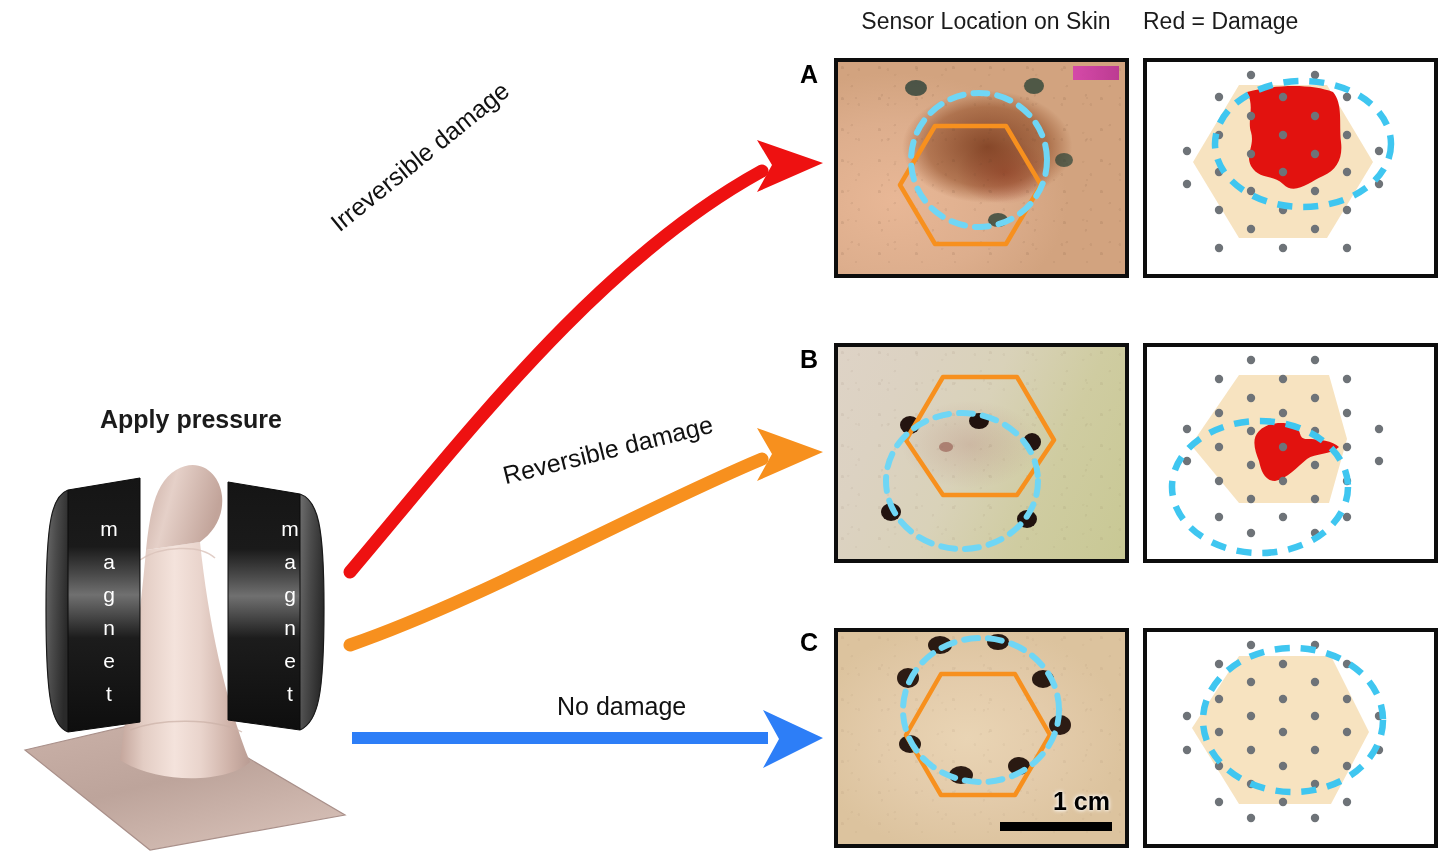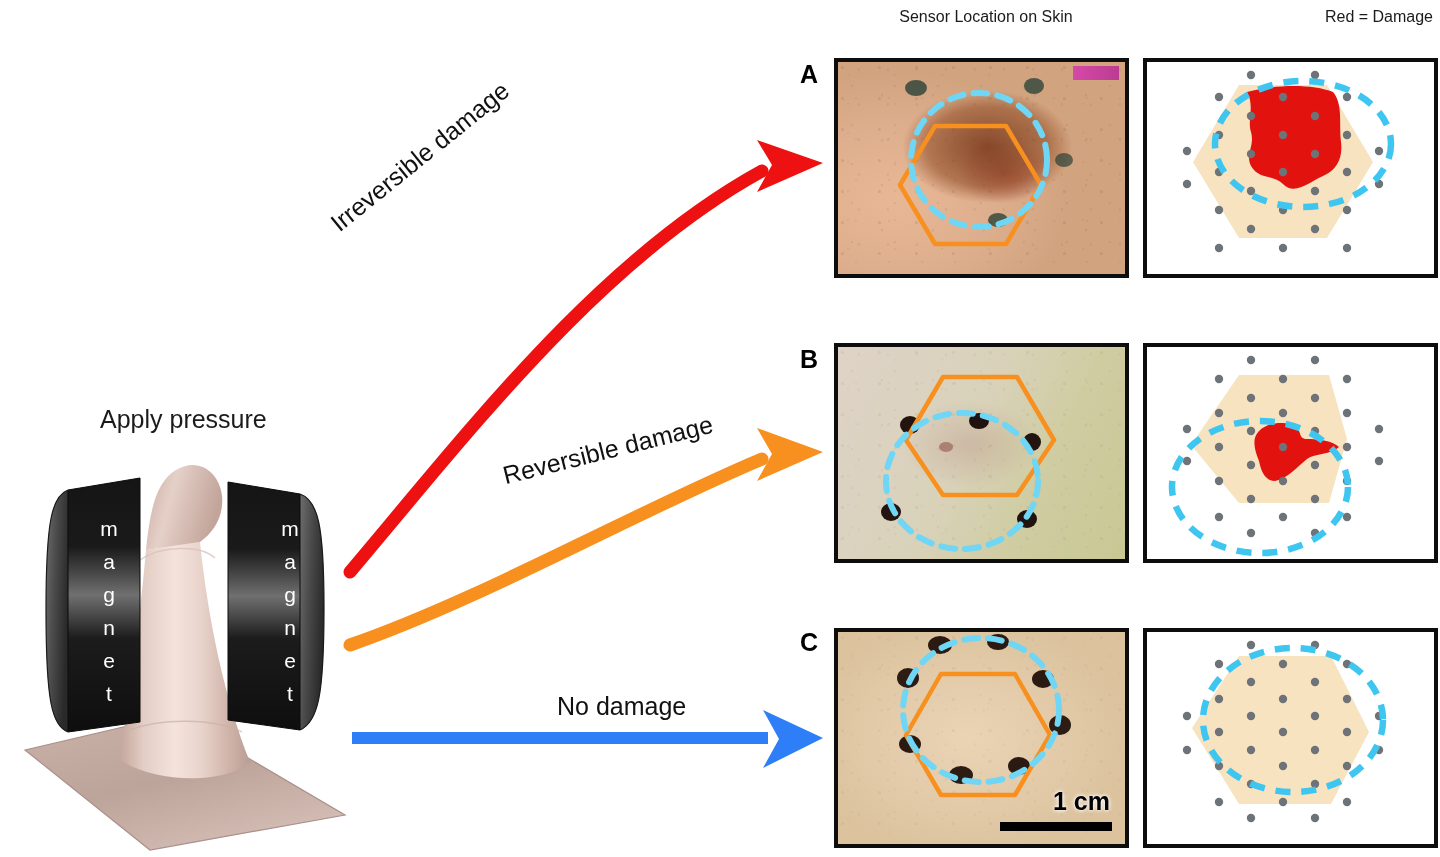--- a/index.html
+++ b/index.html
@@ -1,23 +1,23 @@
 <!DOCTYPE html>
 <html><head>
 <meta charset="utf-8">
 <style>
   html,body{margin:0;padding:0;background:#ffffff;}
   body{width:1440px;height:857px;position:relative;overflow:hidden;
        font-family:"Liberation Sans",sans-serif;color:#1a1a1a;}
   .fig{position:absolute;inset:0;}
 
   
-  .col-head{position:absolute;font-size:16px;color:#1b1b1b;white-space:nowrap;}
+  .col-head{position:absolute;font-size:23px;color:#1b1b1b;white-space:nowrap;}
   #head-sensor{left:832px;top:8px;width:308px;text-align:center;}
-  #head-red{left:1143px;top:8px;width:290px;text-align:right;}
+  #head-red{left:1143px;top:8px;width:290px;text-align:left;}
 
   
   .panel-letter{position:absolute;font-size:25px;font-weight:bold;color:#000;}
 
   
   .photo-frame{position:absolute;border:4px solid #0d0d0d;overflow:hidden;background:#d8c4a6;}
   .schem-frame{position:absolute;border:4px solid #0d0d0d;overflow:hidden;background:#fff;}
 
   .skin{position:absolute;inset:0;}
 
@@ -48,21 +48,21 @@
      background:linear-gradient(90deg,#d63ab0,#b92a96);opacity:.85;
      filter:blur(.6px);}
 
   .scalebar{position:absolute;right:13px;bottom:13px;width:112px;height:9px;background:#000;}
   .scalelabel{position:absolute;right:15px;bottom:28px;font-size:25px;font-weight:bold;color:#000;
      text-shadow:0 0 3px #fff,0 0 5px #fff;}
 
   svg.overlay{position:absolute;inset:0;width:100%;height:100%;}
 
   
-  #apply-label{position:absolute;left:100px;top:405px;font-size:25px;color:#1b1b1b;white-space:nowrap;}
+  #apply-label{position:absolute;left:100px;top:405px;font-size:25px;color:#1b1b1b;white-space:nowrap;font-weight:bold;}
   .magnet-letters{position:absolute;width:26px;text-align:center;color:#fff;font-size:21px;line-height:33px;}
 
   
   .arrow-label{position:absolute;font-size:25px;color:#111;white-space:nowrap;}
   #lab-irrev{left:325px;top:215px;transform:rotate(-39deg);transform-origin:left top;}
   #lab-rev{left:500px;top:462px;transform:rotate(-14deg);transform-origin:left top;}
   #lab-no{left:557px;top:692px;text-align:center;}
 </style>
 </head>
 <body>

